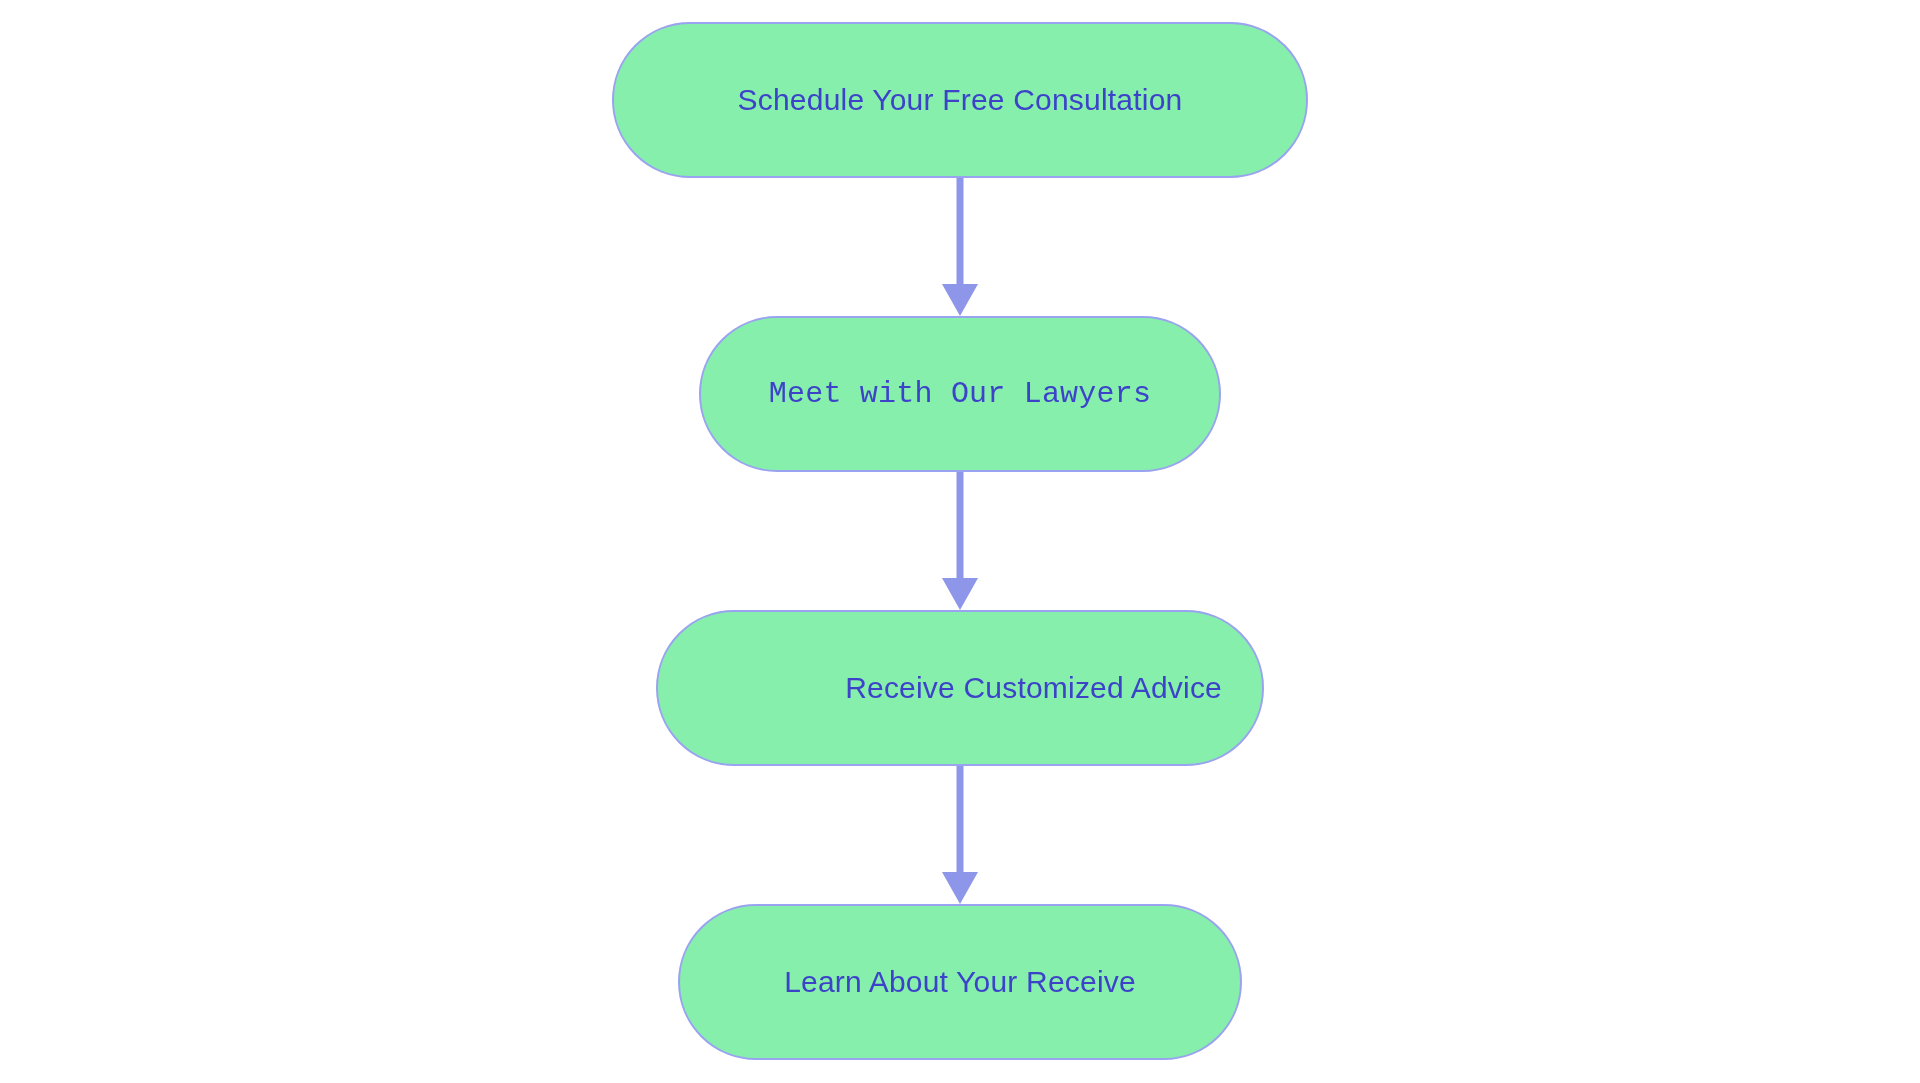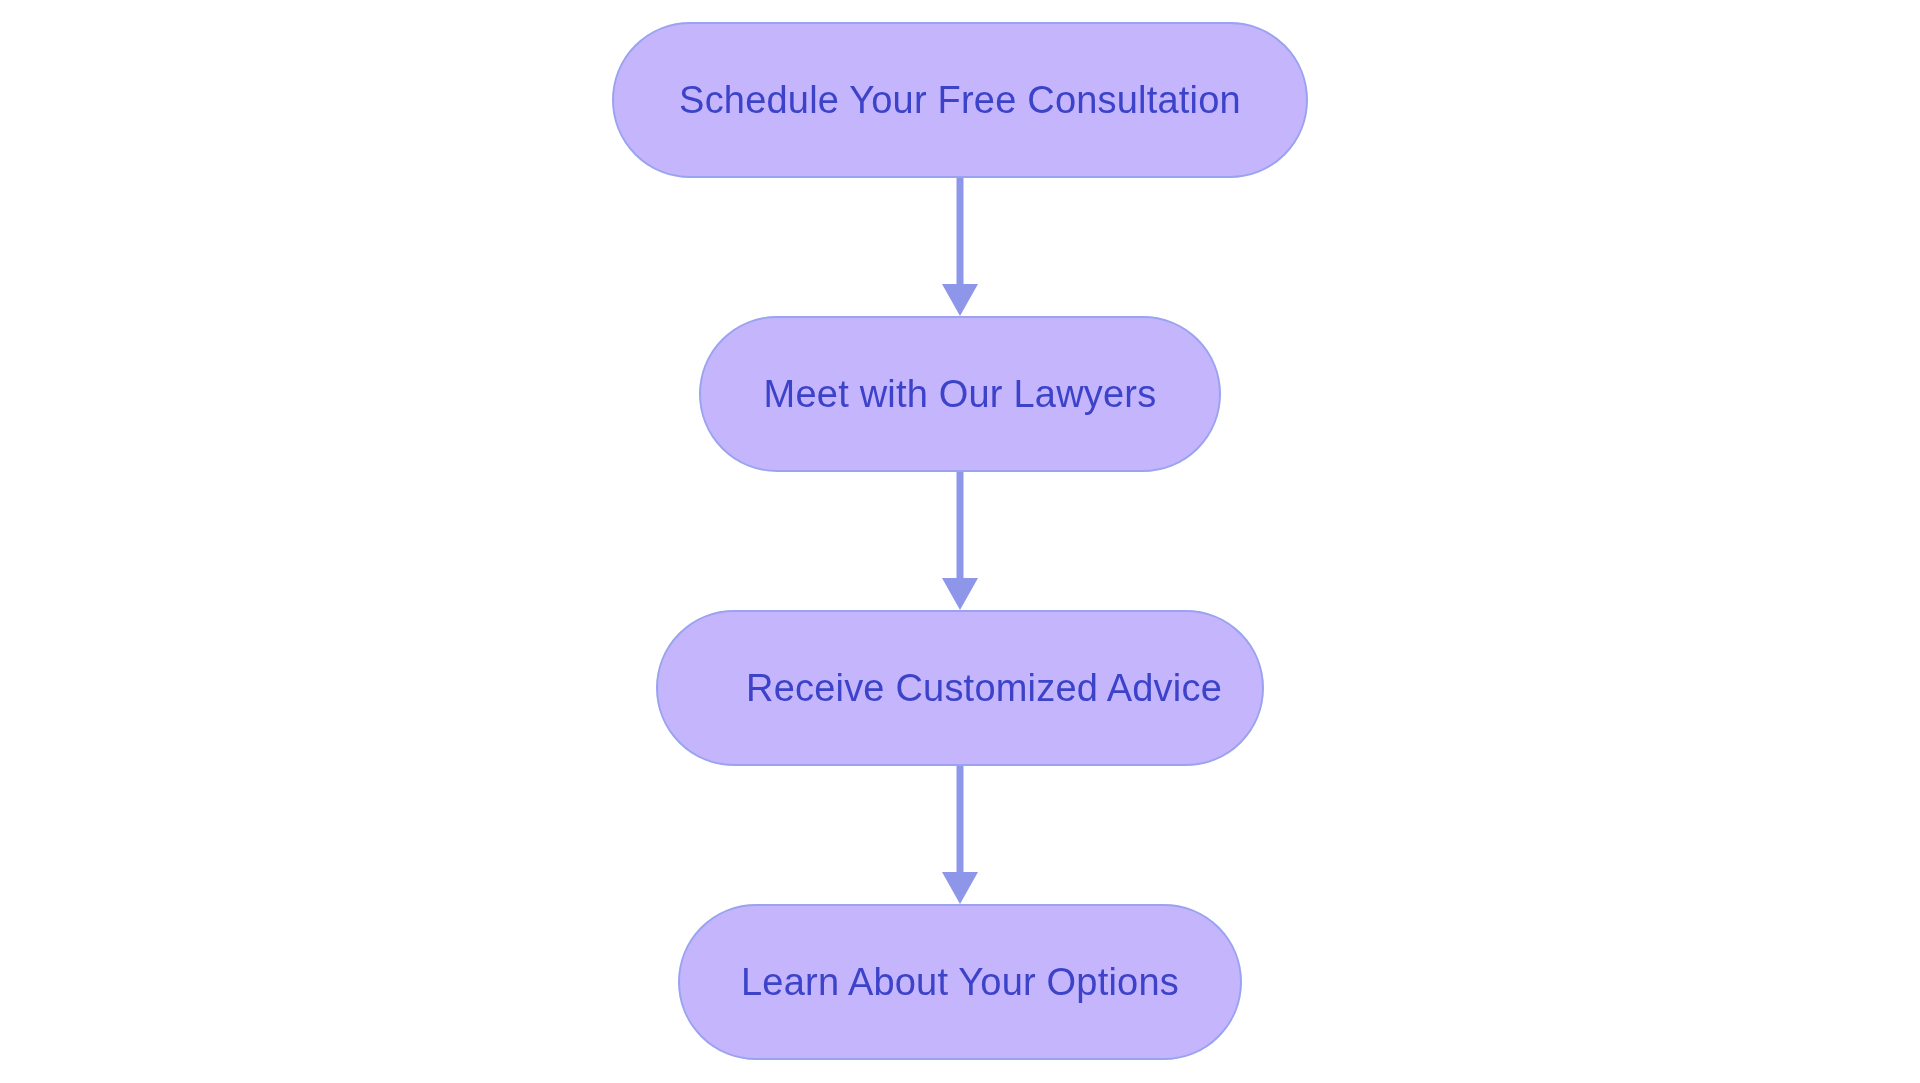--- a/index.html
+++ b/index.html
@@ -19,34 +19,34 @@
     transform: translateX(-50%);
     display: flex;
     flex-direction: column;
     align-items: center;
   }
 
   .node {
     box-sizing: border-box;
     height: 156px;
     border-radius: 78px;
-    background: #c4b5fd;
+    background: #86efac;
     border: 2px solid #9aa3f0;
     color: #3c43c9;
-    font-size: 38px;
+    font-size: 30px;
     letter-spacing: 0.2px;
     display: flex;
     align-items: center;
     justify-content: center;
     white-space: nowrap;
     padding: 0 40px;
   }
 
   .node-1 { width: 696px; }
-  .node-2 { width: 522px; }
+  .node-2 { width: 522px; font-family: Liberation Mono, monospace; }
   .node-3 { width: 608px; justify-content: flex-end; }
   .node-4 { width: 564px; }
 
   .arrow {
     position: relative;
     width: 40px;
     height: 138px;
     flex: 0 0 auto;
   }
 
@@ -98,16 +98,16 @@
   <div class="node node-3">
     <span>Receive Customized Advice</span>
   </div>
 
   <div class="arrow">
     <div class="arrow-line"></div>
     <div class="arrow-head"></div>
   </div>
 
   <div class="node node-4">
-    <span>Learn About Your Options</span>
+    <span>Learn About Your Receive</span>
   </div>
 
 </div>
 
 </body></html>

